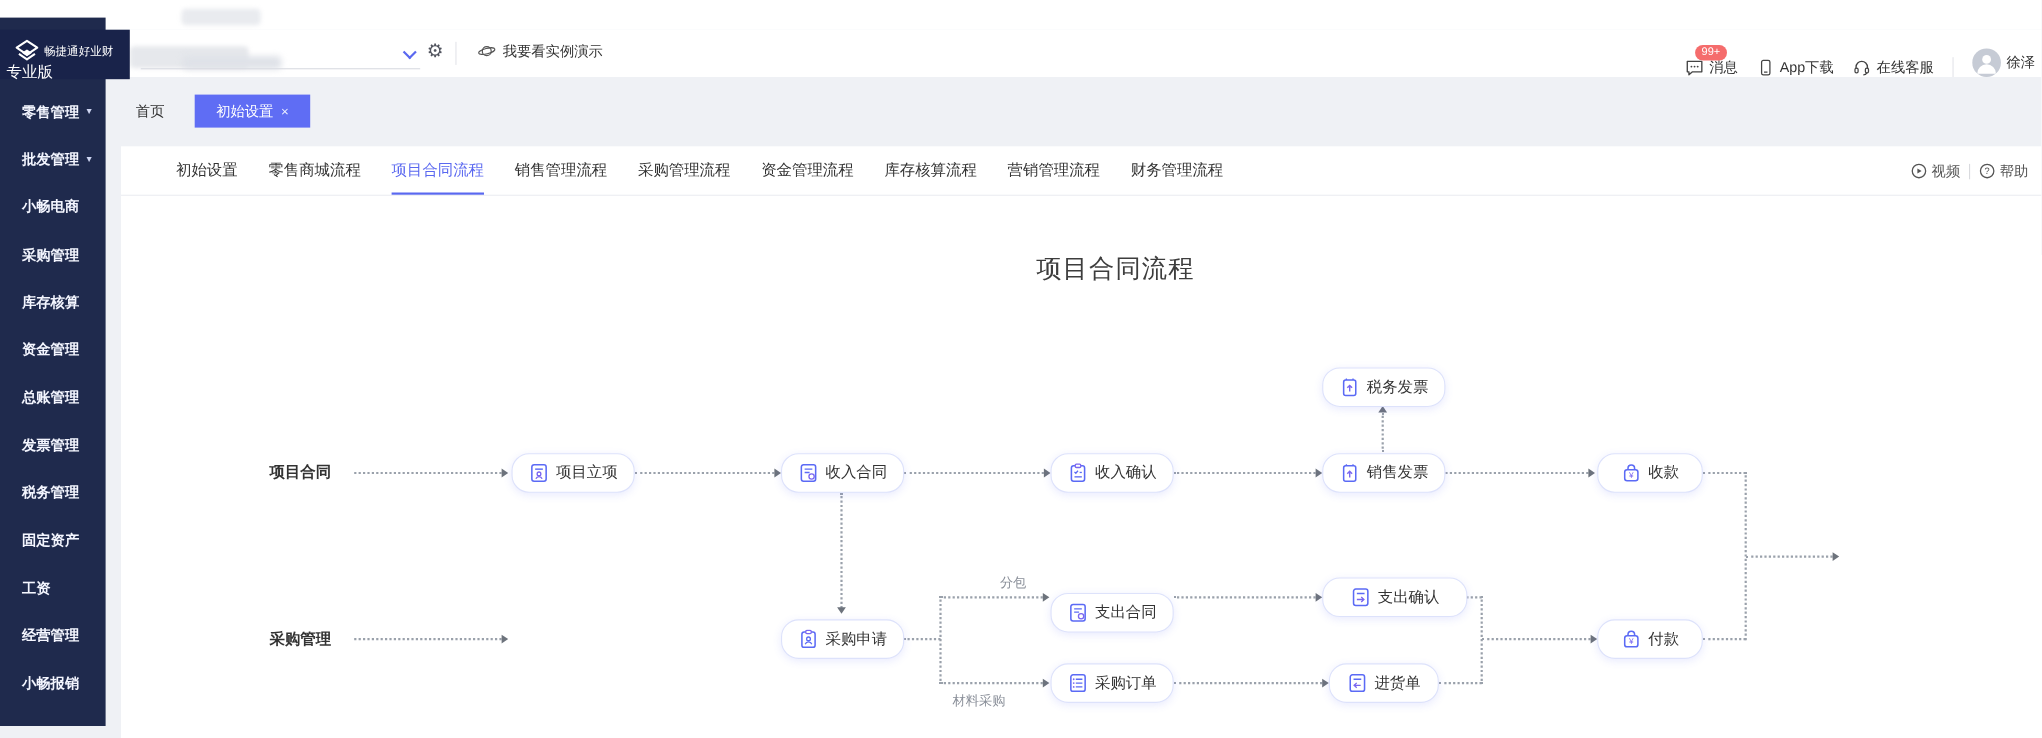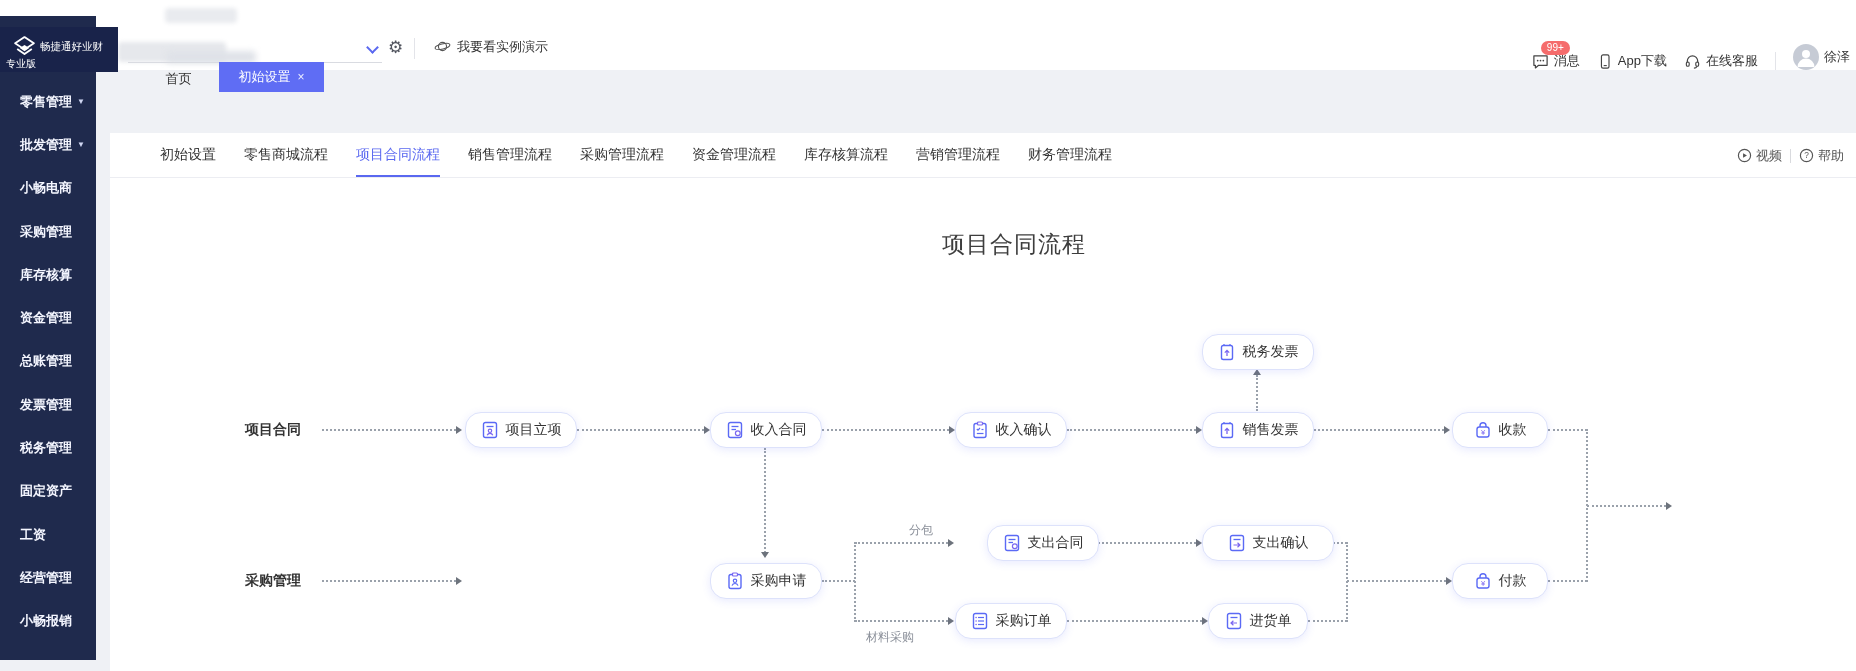--- a/index.html
+++ b/index.html
@@ -9,34 +9,34 @@
     background:#eff1f5;
     font-family:"Liberation Sans","DejaVu Sans",sans-serif;
     color:#333;
   }
   
   .topstrip { position:absolute; left:0; top:0; width:1856px; height:27px; background:#fff; }
   .blob { position:absolute; border-radius:4px; }
   .header { position:absolute; left:96px; top:27px; width:1760px; height:43px; background:#fff; }
   .logoblock { position:absolute; left:0; top:27px; width:118px; height:45px; background:#19234a; z-index:5; }
   .brand1 { position:absolute; left:40px; top:13px; font-size:10.5px; color:#fff; white-space:nowrap; }
-  .brand2 { position:absolute; left:6px; top:30px; font-size:10px; color:#fff; }
+  .brand2 { position:absolute; left:6px; top:30px; font-size:14px; color:#fff; }
   .selectline { position:absolute; left:32px; top:10px; width:254px; height:26px; border-bottom:1px solid #d9dbe1; }
   .chev { position:absolute; left:272px; top:16px; width:9px; height:9px; border-right:2px solid #5a68f0; border-bottom:2px solid #5a68f0; transform:rotate(45deg); cursor:pointer; }
   .gear { position:absolute; left:292px; top:10px; font-size:17px; color:#52555f; cursor:pointer; }
   .hdrdiv { position:absolute; left:318px; top:11px; width:1px; height:21px; background:#e3e4e9; }
   .demo { position:absolute; left:338px; top:11px; height:22px; display:flex; align-items:flex-start; gap:6px; font-size:13px; color:#333; cursor:pointer; }
   .hdr-right { position:absolute; right:6px; top:0; height:43px; display:flex; align-items:flex-end; gap:17px; font-size:13px; color:#333; }
   .hitem { display:flex; align-items:center; gap:5px; cursor:pointer; position:relative; }
   .badge { position:absolute; top:-11px; left:9px; background:#f56c6c; color:#fff; font-size:10px; line-height:14px; padding:0 6px; border-radius:8px; white-space:nowrap; }
   .vdiv { width:1px; height:18px; background:#e3e4e9; }
   .avatar { width:26px; height:26px; border-radius:50%; background:#c6cbd5; display:flex; align-items:center; justify-content:center; overflow:hidden; }
   .uname { white-space:nowrap; }
   
-  .wtabs { position:absolute; left:96px; top:62px; height:34px; display:flex; align-items:flex-start; z-index:2;padding-left:42px; }
+  .wtabs { position:absolute; left:96px; top:84px; height:34px; display:flex; align-items:center; z-index:2; }
   .wtab-home { width:81px; height:34px; display:flex; align-items:center; justify-content:center; font-size:13px; color:#333; cursor:pointer; }
   .wtab-active { width:105px; height:30px; background:#5f6df4; color:#fff; font-size:13px; display:flex; align-items:center; justify-content:center; gap:7px; cursor:pointer; }
   .wtab-x { font-size:12px; color:#eef0ff; cursor:pointer; }
   
   .sidebar { position:absolute; left:0; top:16px; width:96px; height:644px; background:#1f2a4d; }
   .snav { position:absolute; left:0; top:64px; width:96px; }
   .sitem { height:43.3px; display:flex; align-items:center; padding-left:20px; color:#f4f6ff; font-size:13px; font-weight:600; cursor:pointer; white-space:nowrap; }
   .sarrow { font-size:8px; margin-left:5px; color:#cfd6f2; }
   
   .panel { position:absolute; left:110px; top:133px; width:1746px; height:538px; background:#fff; }
@@ -352,21 +352,21 @@
     <span class="nicon">
         <svg width="18" height="18" viewBox="0 0 18 18">
           <rect x="3" y="2.5" width="12" height="14" rx="2" fill="none" stroke="#5b6af5" stroke-width="1.4"></rect>
           <rect x="6.5" y="1" width="5" height="3" rx="1" fill="#fff" stroke="#7a66f0" stroke-width="1.2"></rect>
           <circle cx="9" cy="8.8" r="1.7" fill="none" stroke="#5b6af5" stroke-width="1.2"></circle>
           <path d="M6 13.6a3.2 3.2 0 0 1 6 0" fill="none" stroke="#5b6af5" stroke-width="1.2"></path>
         </svg>
       </span>
     <span>采购申请</span>
   </div>
-  <div class="node" style="left:845px;top:392px;width:112px;margin-left:32px;">
+  <div class="node" style="left:845px;top:406px;width:112px;">
     <span class="nicon">
         <svg width="18" height="18" viewBox="0 0 18 18">
           <rect x="2.5" y="1.5" width="13" height="15" rx="2" fill="none" stroke="#5b6af5" stroke-width="1.4"></rect>
           <line x1="5.5" y1="5.5" x2="12.5" y2="5.5" stroke="#5b6af5" stroke-width="1.3"></line>
           <line x1="5.5" y1="8.5" x2="10" y2="8.5" stroke="#5b6af5" stroke-width="1.3"></line>
           <circle cx="11.8" cy="12.2" r="2.4" fill="none" stroke="#7a66f0" stroke-width="1.2"></circle>
         </svg>
       </span>
     <span>支出合同</span>
   </div>

